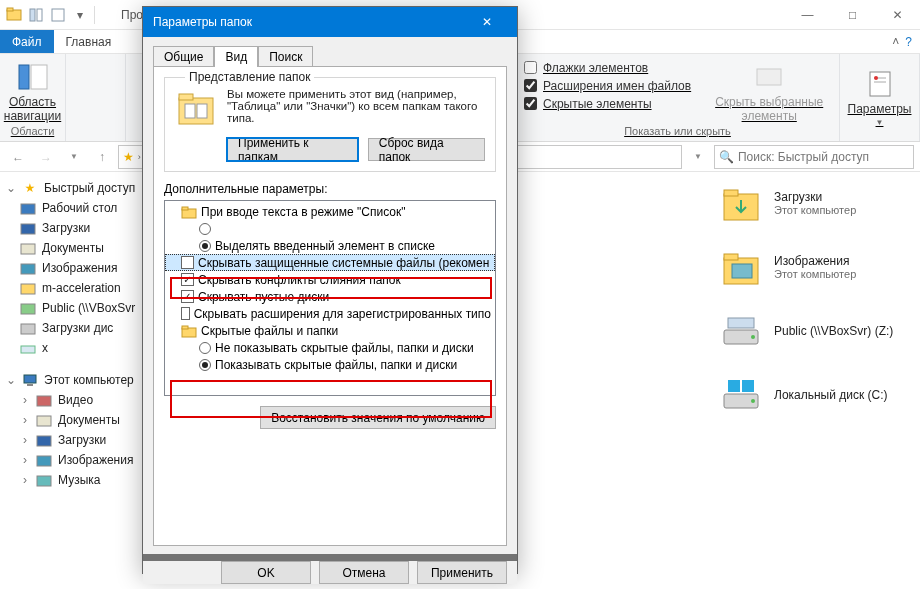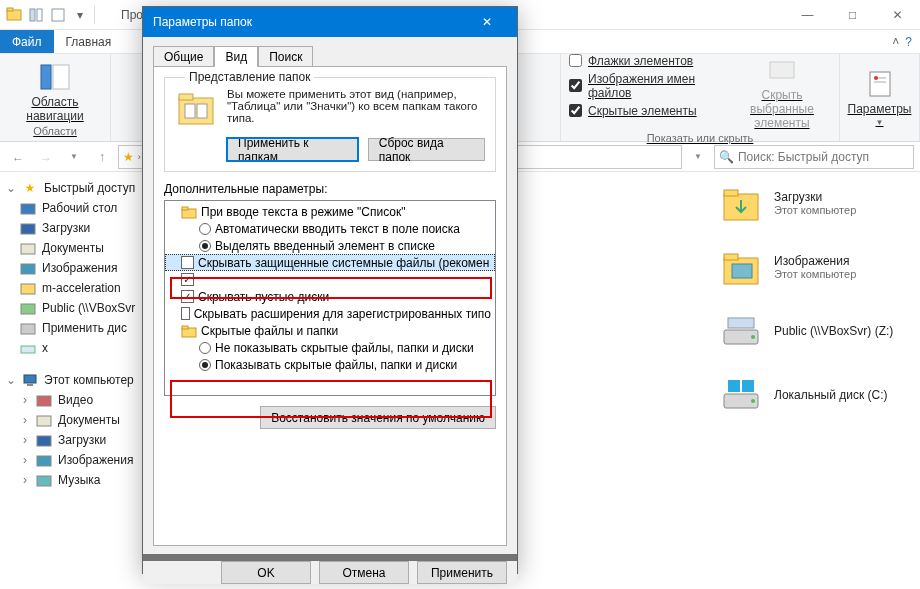--- a/index.html
+++ b/index.html
@@ -120,21 +120,21 @@
 <div class="ribbontabs">
   <div class="tab file">Файл</div>
   <div class="tab">Главная</div>
   <div class="right">
     <span>˄</span>
     <span style="color:#1979ca;">?</span>
   </div>
 </div>
 
 <div class="ribbon">
-  <div class="ribbon-group" style="width:111px;">
+  <div class="ribbon-group" style="width:66px;">
     <div class="rb-btn">
       <span class="icon32">
           <svg width="32" height="28">
             <rect x="2" y="2" width="10" height="24" fill="#4a90d9" stroke="#27639e"></rect>
             <rect x="14" y="2" width="16" height="24" fill="#fff" stroke="#bbb"></rect>
           </svg>
         </span>
       <span style="text-align:center;white-space:pre-line;">Область
 навигации</span>
     </div>
@@ -146,21 +146,21 @@
   <div class="ribbon-group" style="flex:0 0 390px;"></div>
   <div class="ribbon-group" style="flex:1;">
     <div style="display:flex; gap:20px; align-items:flex-start;">
       <div style="display:flex; flex-direction:column; gap:4px; padding-top:2px;">
         <label class="rb-check">
             <input type="checkbox" style="">
             <span>Флажки элементов</span>
           </label>
         <label class="rb-check">
             <input type="checkbox" checked="" style="">
-            <span>Изображения имен файлов</span>
+            <span>Расширения имен файлов</span>
           </label>
         <label class="rb-check">
             <input type="checkbox" checked="" style="">
             <span>Скрытые элементы</span>
           </label>
       </div>
       <div class="rb-btn" style="color:#999;">
         <span class="icon32">
             <svg width="32" height="28">
               <rect x="4" y="6" width="24" height="16" fill="#eee" stroke="#ccc"></rect>
@@ -264,21 +264,21 @@
             </svg>
           </span>
           <span>Public (\\VBoxSvr</span>
         </div>
         <div class="nav-item">
           <span class="ic">
             <svg width="16" height="16">
               <rect x="1" y="4" width="14" height="10" fill="#ccc" stroke="#888"></rect>
             </svg>
           </span>
-          <span>Применить дис</span>
+          <span>Загрузки дис</span>
         </div>
       </div>
     <div class="nav-item" style="padding-left:20px;">
         <span class="ic">
           <svg width="16" height="16">
             <rect x="1" y="6" width="14" height="7" fill="#d9e8f2" stroke="#6b8"></rect>
           </svg>
         </span>
         <span>x</span>
       </div>
@@ -441,32 +441,32 @@
             <span class="folder-mini">
               <svg width="16" height="16">
                 <rect x="1" y="5" width="14" height="9" fill="#ffd76b" stroke="#c89b2a"></rect>
                 <rect x="1" y="3" width="6" height="3" fill="#ffd76b" stroke="#c89b2a"></rect>
               </svg>
             </span>
             <span>При вводе текста в режиме "Список"</span>
           </div>
           <div class="tree-row lvl2 ">
             <span class="radio "></span>
-            <span>Автоматически вводить текст в поле поиска</span>
           </div>
           <div class="tree-row lvl2 ">
             <span class="radio sel"></span>
             <span>Выделять введенный элемент в списке</span>
           </div>
           <div class="tree-row lvl1 selected">
             <span class="box"></span>
             <span>Скрывать защищенные системные файлы (рекомен</span>
           </div>
           <div class="tree-row lvl1 ">
             <span class="box">✓</span>
+            <span>Скрывать конфликты слияния папок</span>
           </div>
           <div class="tree-row lvl1 ">
             <span class="box">✓</span>
             <span>Скрывать пустые диски</span>
           </div>
           <div class="tree-row lvl1 ">
             <span class="box"></span>
             <span>Скрывать расширения для зарегистрированных типо</span>
           </div>
           <div class="tree-row lvl1 ">

